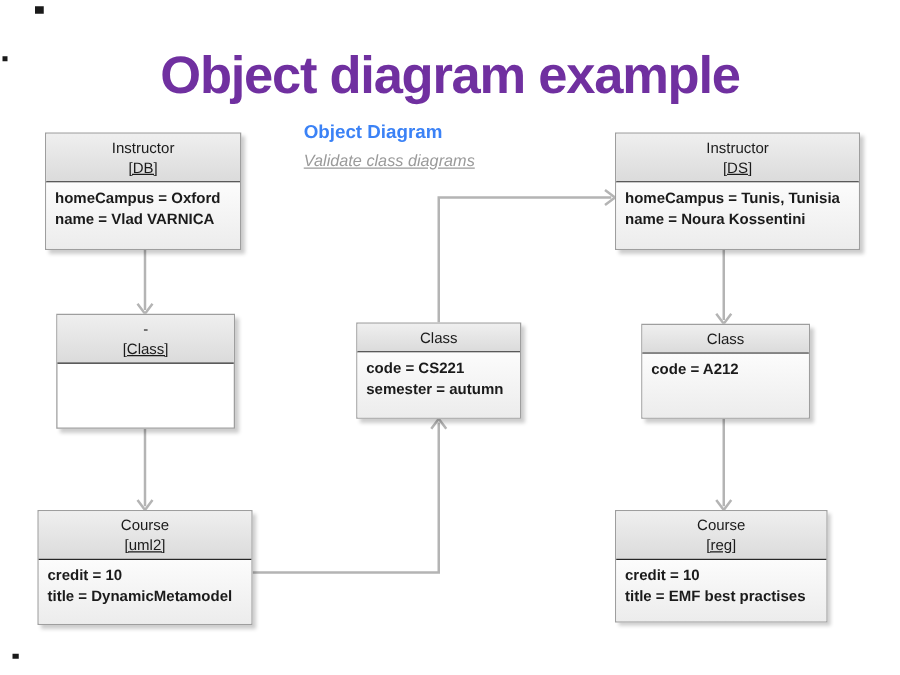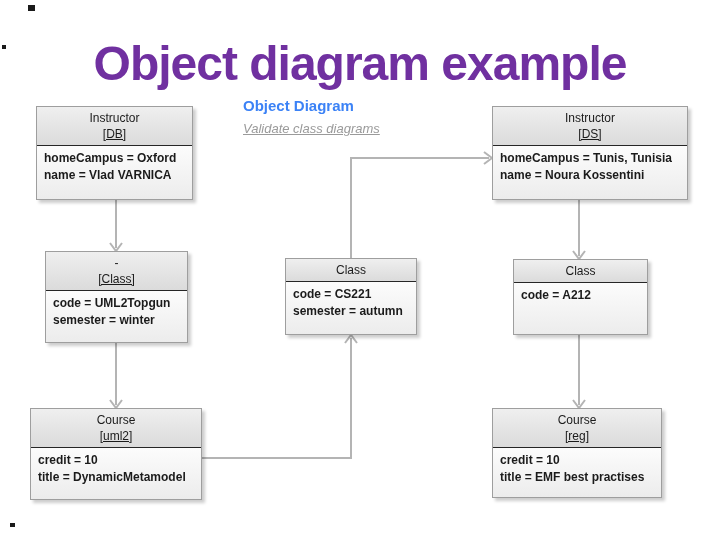--- a/index.html
+++ b/index.html
@@ -4,21 +4,21 @@
 <style>
   html,body { margin:0; padding:0; background:#ffffff; }
   .slide {
     position:relative; width:720px; height:540px; background:#ffffff;
     overflow:hidden; font-family:"Liberation Sans", sans-serif;
   }
 
   
   .slide-title {
     position:absolute; left:0; top:36px; width:720px; text-align:center;
-    font-size:48px; font-weight:bold; color:#7030A0; letter-spacing:-1px;
+    font-size:42px; font-weight:bold; color:#7030A0; letter-spacing:-1px;
     margin:0;
   }
 
   
   .caption { position:absolute; left:243px; top:97px; }
   .caption-heading { font-size:15px; font-weight:bold; color:#3b82f6; }
   .caption-sub { font-size:13px; font-style:italic; color:#9a9a9a; margin-top:7px;text-decoration:underline; }
 
   
   .obj-box {
@@ -115,24 +115,20 @@
       <div>homeCampus = Tunis, Tunisia</div>
       <div>name = Noura Kossentini</div>
     </div>
   </div>
 
   <div class="obj-box" id="box-class-anon">
     <div class="obj-head">
       <span class="obj-name">-</span>
       <span class="obj-qual">[Class]</span>
     </div>
-    <div class="obj-body">
-      <div>code = UML2Topgun</div>
-      <div>semester = winter</div>
-    </div>
   </div>
 
   <div class="obj-box" id="box-class-cs221">
     <div class="obj-head">
       <span class="obj-name">Class</span>
     </div>
     <div class="obj-body">
       <div>code = CS221</div>
       <div>semester = autumn</div>
     </div>

